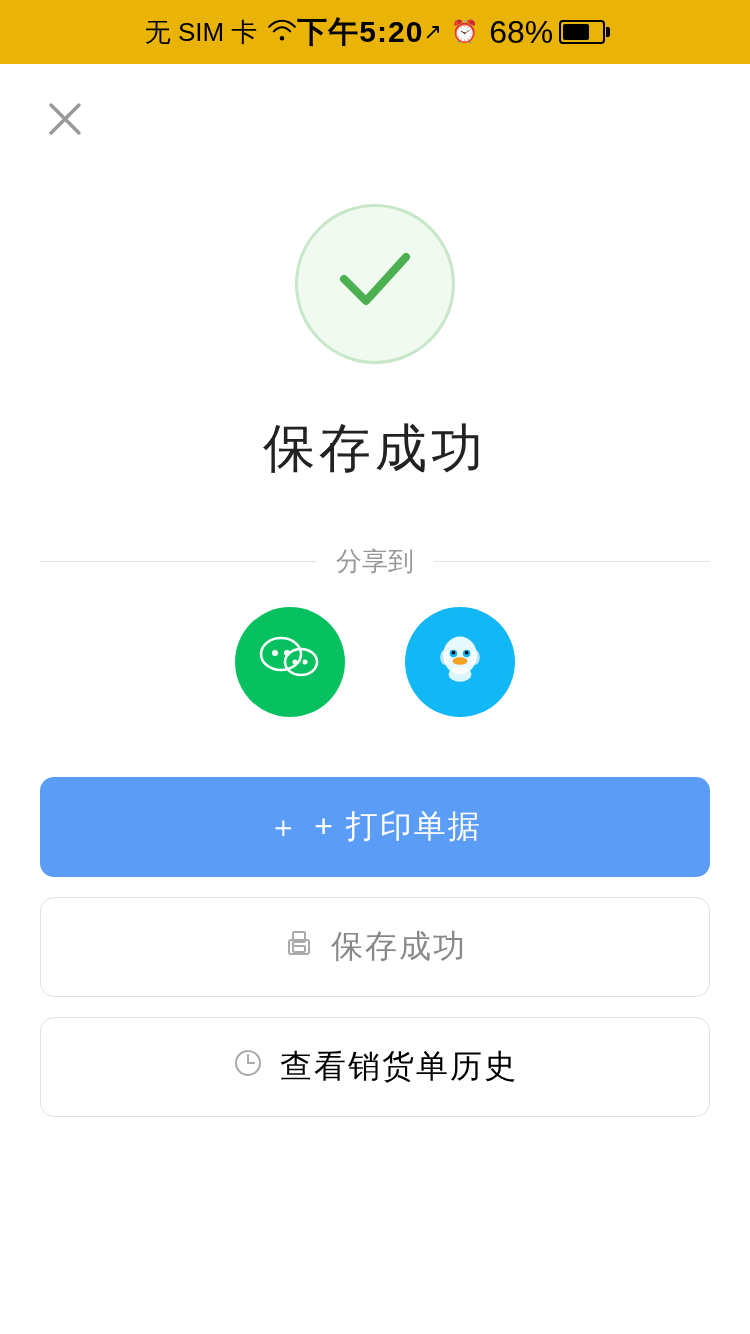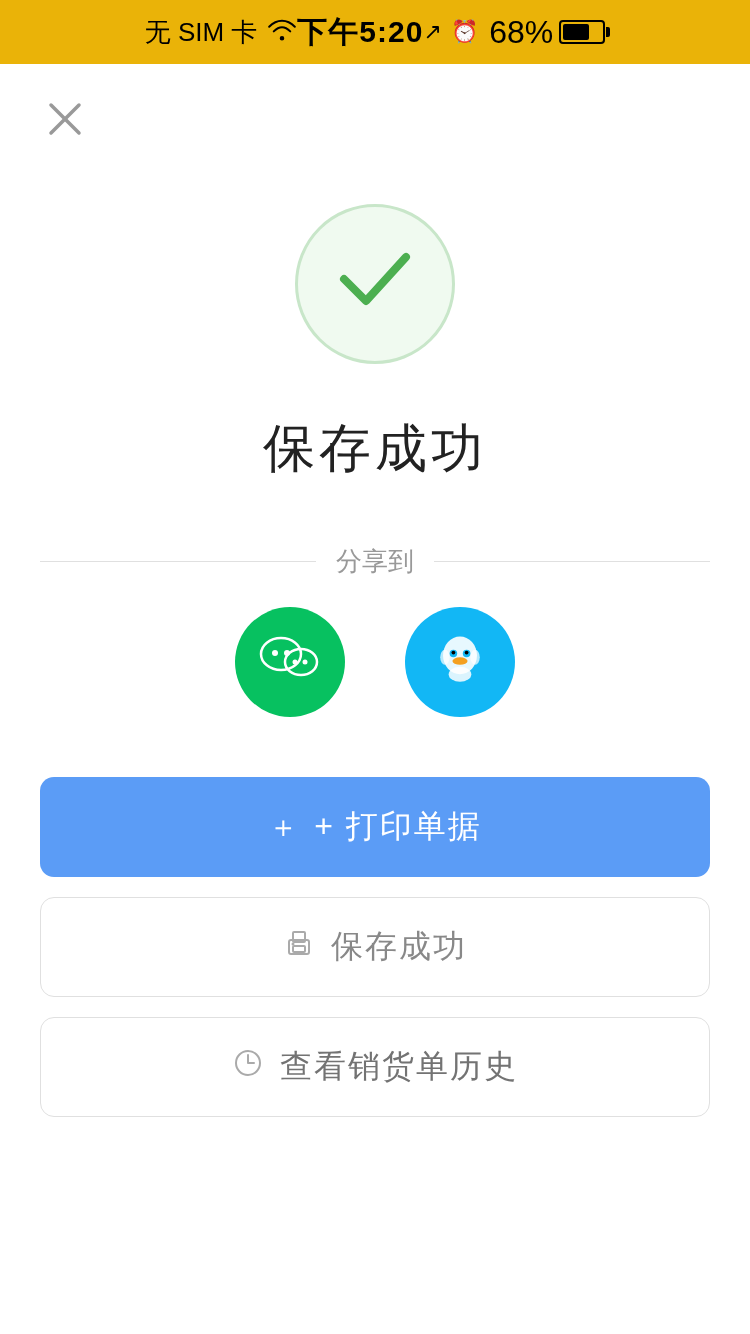--- a/index.html
+++ b/index.html
@@ -305,17 +305,17 @@
       </span>
       <span style="font-size:32px;color:#888;letter-spacing:2px;">保存成功</span>
     </button>
     <button class="action-btn action-btn-secondary">
       <span>
         <svg width="32" height="32" viewBox="0 0 32 32" fill="none" xmlns="http://www.w3.org/2000/svg">
           <circle cx="16" cy="16" r="12" stroke="#aaa" stroke-width="2" fill="none"></circle>
           <polyline points="16,8 16,16 22,16" stroke="#aaa" stroke-width="2" stroke-linecap="round" stroke-linejoin="round"></polyline>
         </svg>
       </span>
-      <span style="font-size:32px;color:#737373;letter-spacing:2px;">查看销货单历史</span>
+      <span style="font-size:32px;color:#000000;letter-spacing:2px;">查看销货单历史</span>
     </button>
   </div>
 
 </div>
 
 </body></html>

